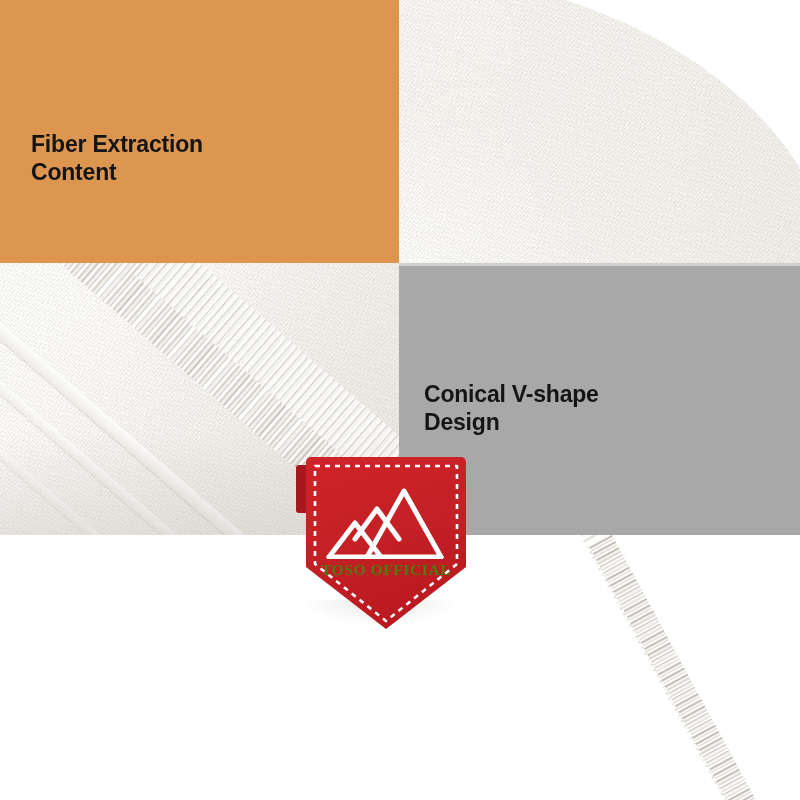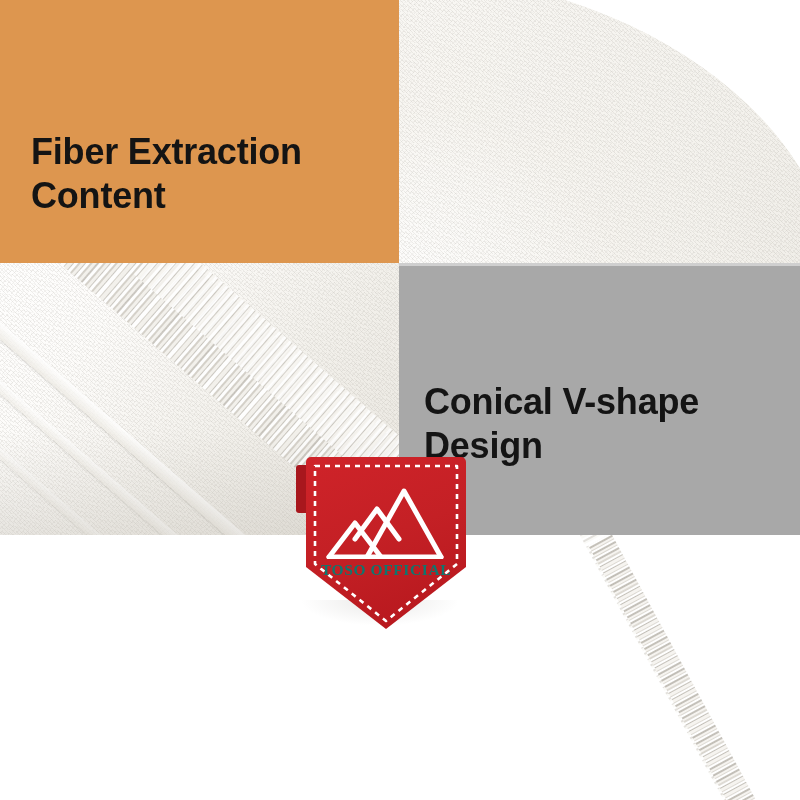--- a/index.html
+++ b/index.html
@@ -34,21 +34,21 @@
 
   .fill-orange { background: #dd964f; }
   .fill-gray   { background: #a8a8a8; }
   .fill-white  { background: #ffffff; }
 
   
   .caption {
     position: absolute;
     color: #141414;
     font-weight: 700;
-    font-size: 36px;
+    font-size: 23px;
     line-height: 1.22;
     letter-spacing: -0.2px;
     white-space: pre-line;
     text-rendering: optimizeLegibility;
   }
   .caption-fiber   { left: 31px;  top: 130px; }
   .caption-conical { left: 424px; top: 380px; }
   .caption-edge    { left: 24px;  top: 620px; }
 
   
@@ -223,21 +223,21 @@
   .badge-mark {
     position: absolute;
     left: 23px; top: 26px;
     width: 134px; height: 76px;
   }
   .badge-text {
     position: absolute;
     left: 10px; top: 104px;
     width: 160px;
     text-align: center;
-    color: #0f766e;
+    color: #4d7c0f;
     font-family: "Liberation Serif", serif;
     font-weight: 700;
     font-size: 15.5px;
     letter-spacing: 0.6px;
   }
 
   
   .badge-shadow {
     position: absolute;
     left: 300px; top: 600px;

